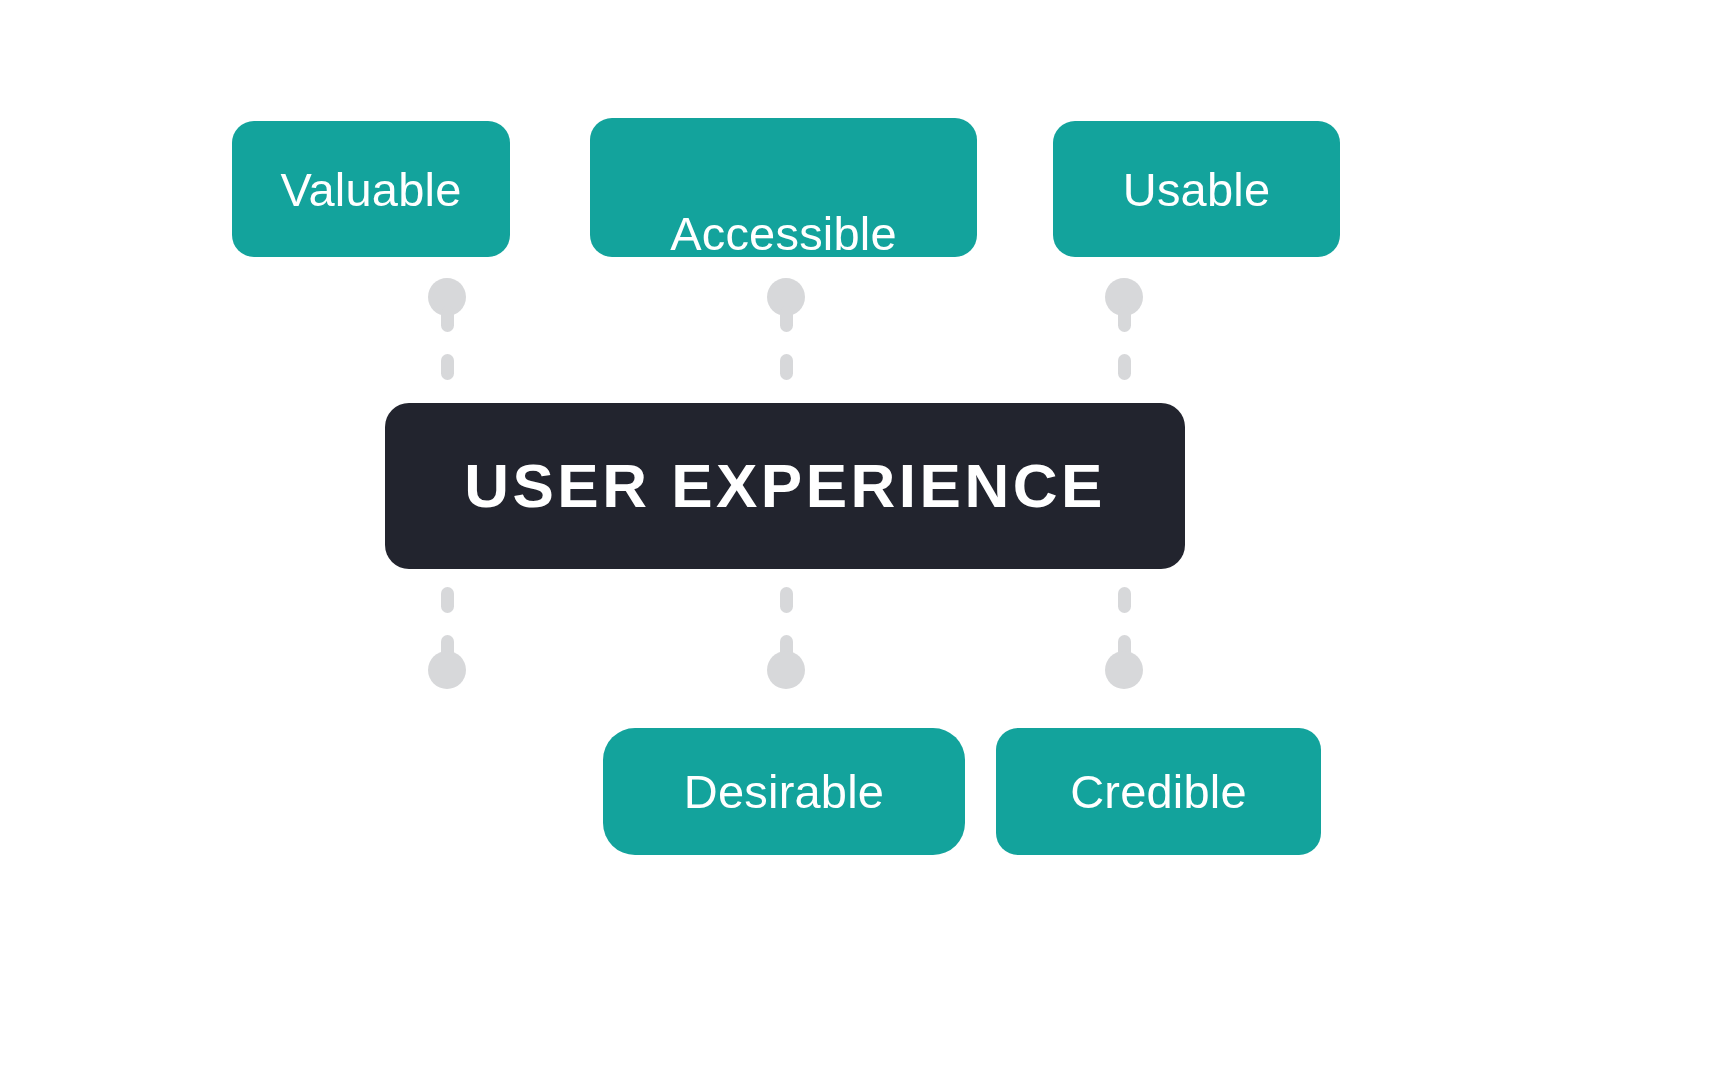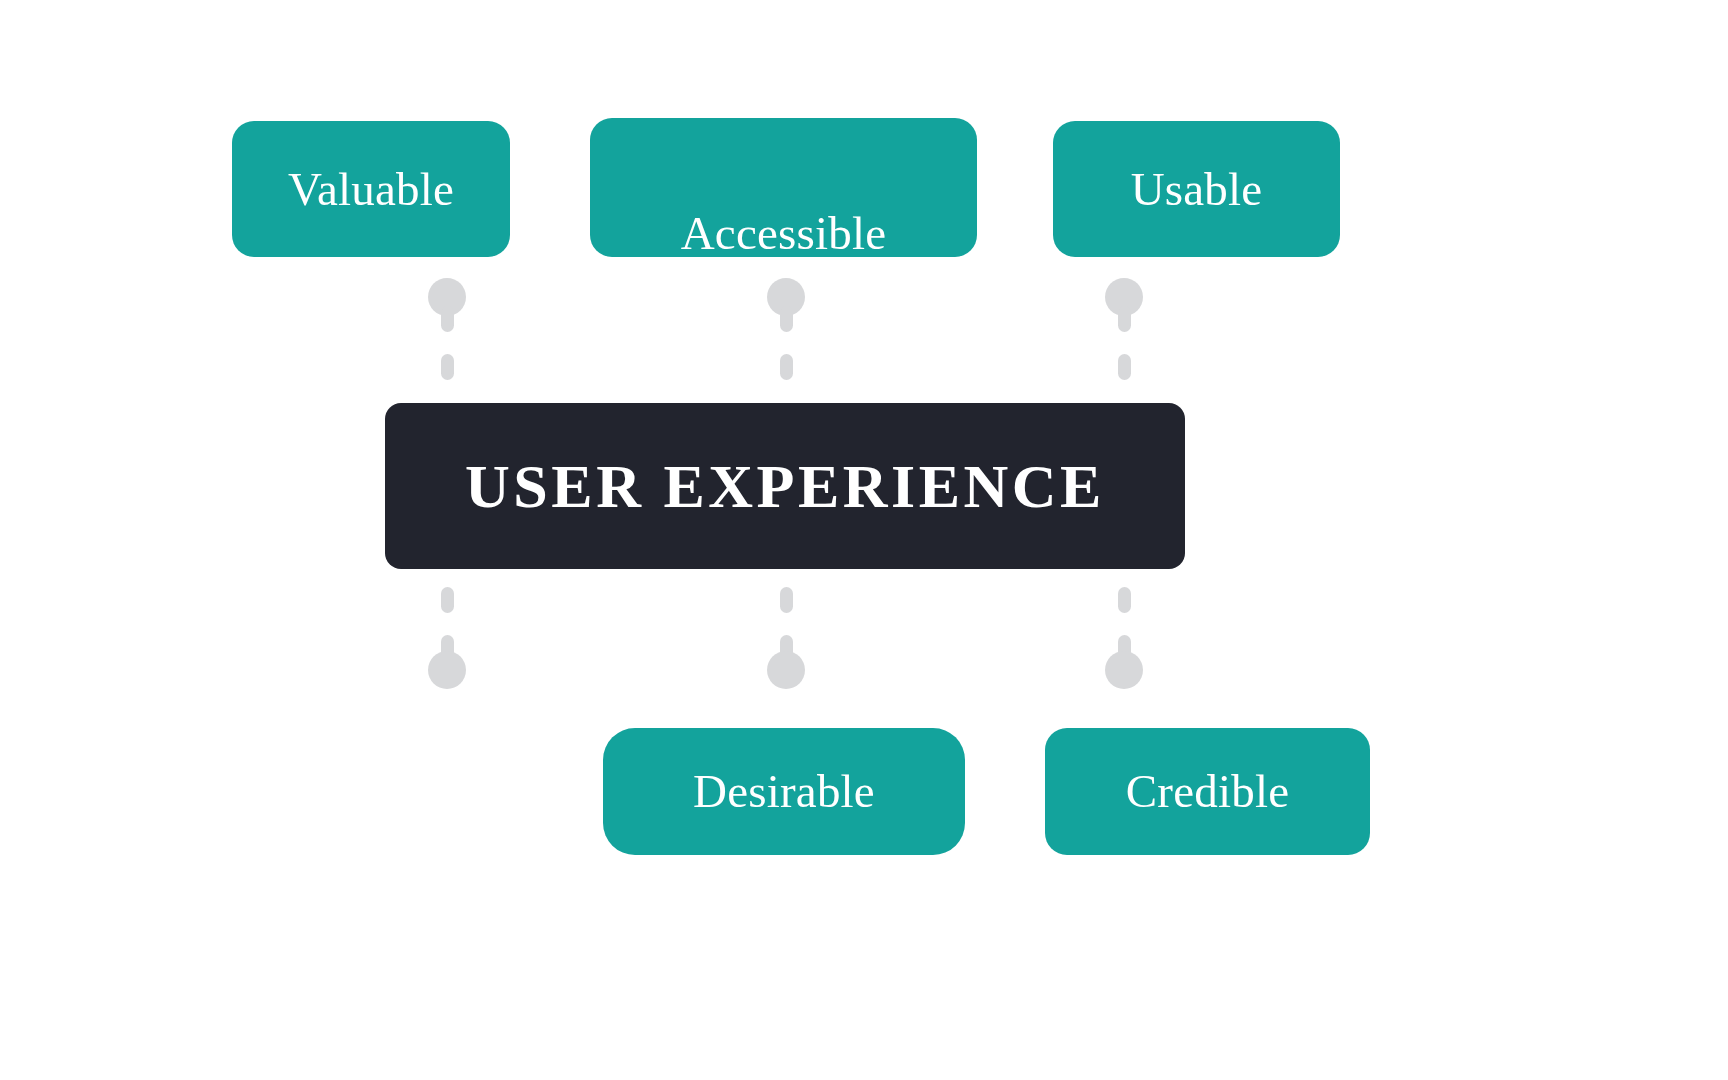--- a/index.html
+++ b/index.html
@@ -13,21 +13,20 @@
     overflow: hidden;
     font-family: "Liberation Sans", sans-serif;
     -webkit-font-smoothing: antialiased;
   }
 
   #canvas {
     position: relative;
     width: 1728px;
     height: 1064px;
     background: #ffffff;
-    font-family: Liberation Serif, serif;
   }
 
   
   .chip {
     position: absolute;
     display: flex;
     align-items: center;
     justify-content: center;
     background: #13a39c;
     border-radius: 22px;
@@ -41,21 +40,21 @@
   }
 
   
   .center-box {
     position: absolute;
     left: 385px;
     top: 403px;
     width: 800px;
     height: 166px;
     background: #22242e;
-    border-radius: 16px;
+    border-radius: 24px;
     display: flex;
     align-items: center;
     justify-content: center;
     box-sizing: border-box;
   }
   .center-box .center-label {
     color: #ffffff;
     font-size: 62px;
     font-weight: 700;
     letter-spacing: 3.5px;
@@ -149,17 +148,17 @@
     <span class="conn-gap-lg"></span>
     <span class="conn-dash"></span>
     <span class="conn-dot conn-overlap"></span>
   </div>
 
 
   <div class="chip" style="left:603px; top:728px; width:362px; height:127px;border-radius:32px;">
     <span>Desirable</span>
   </div>
 
-  <div class="chip" style="left:1045px; top:728px; width:325px; height:127px;">
+  <div class="chip" style="left:996px; top:728px; width:325px; height:127px;">
     <span>Credible</span>
   </div>
 
 </div>
 
 </body></html>

